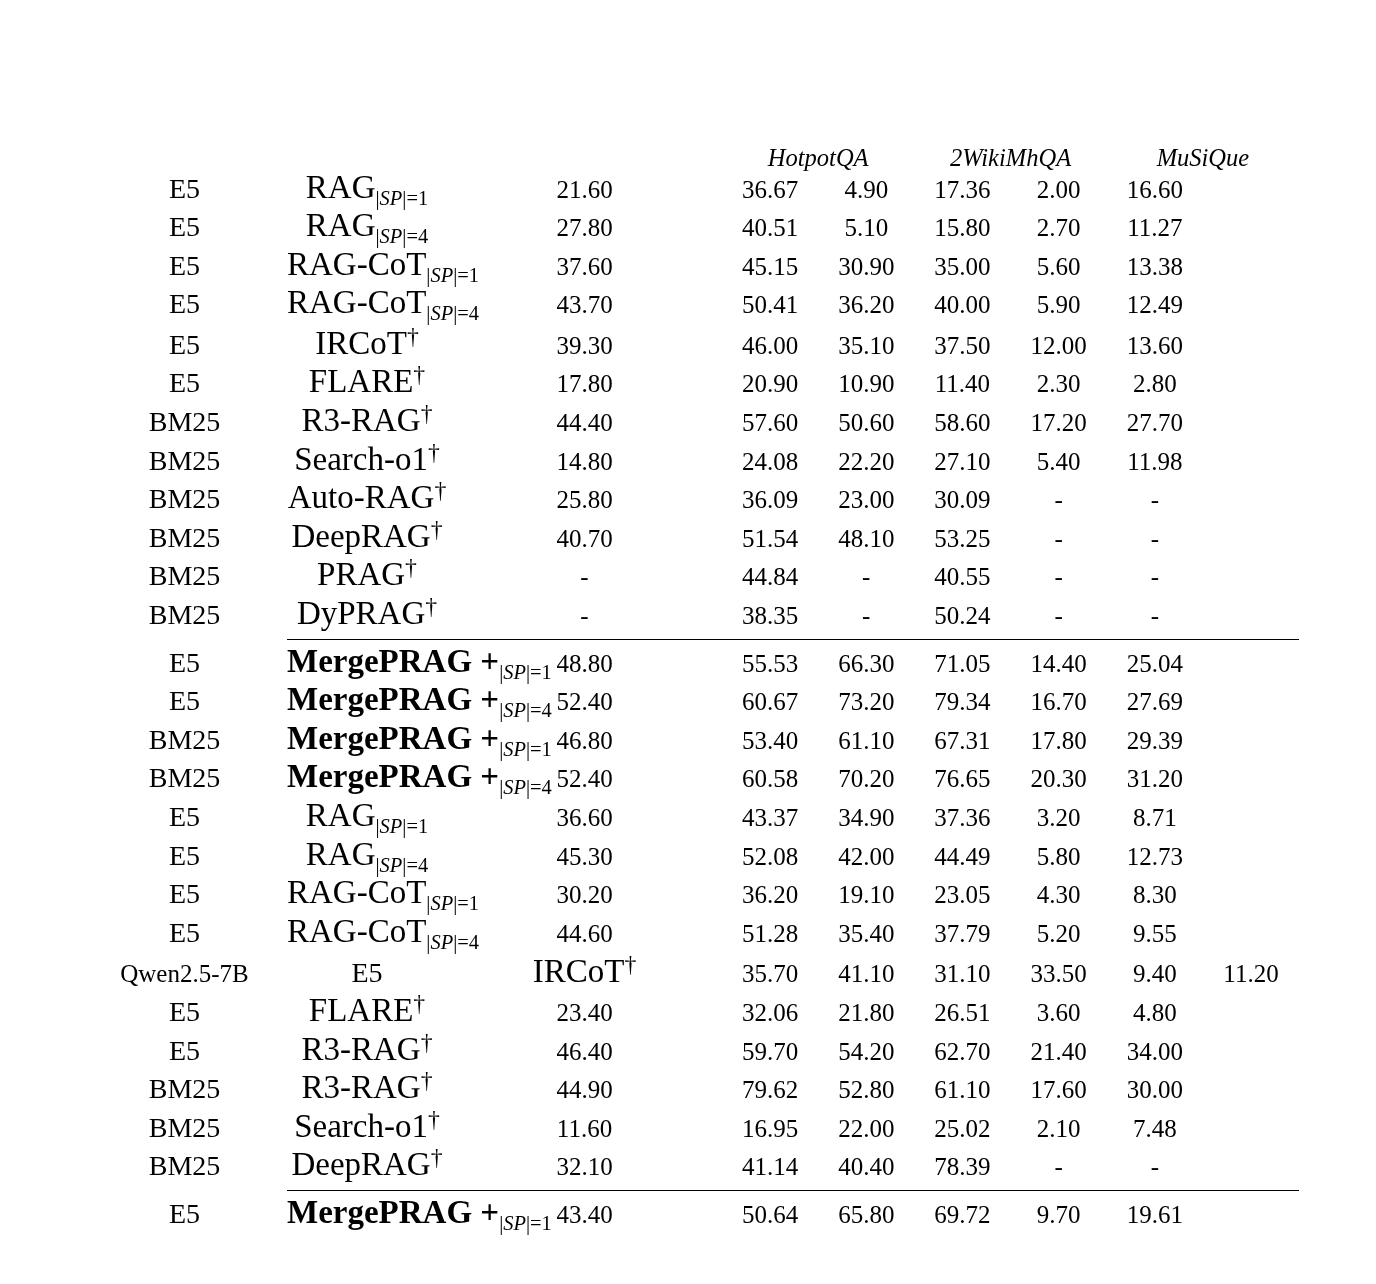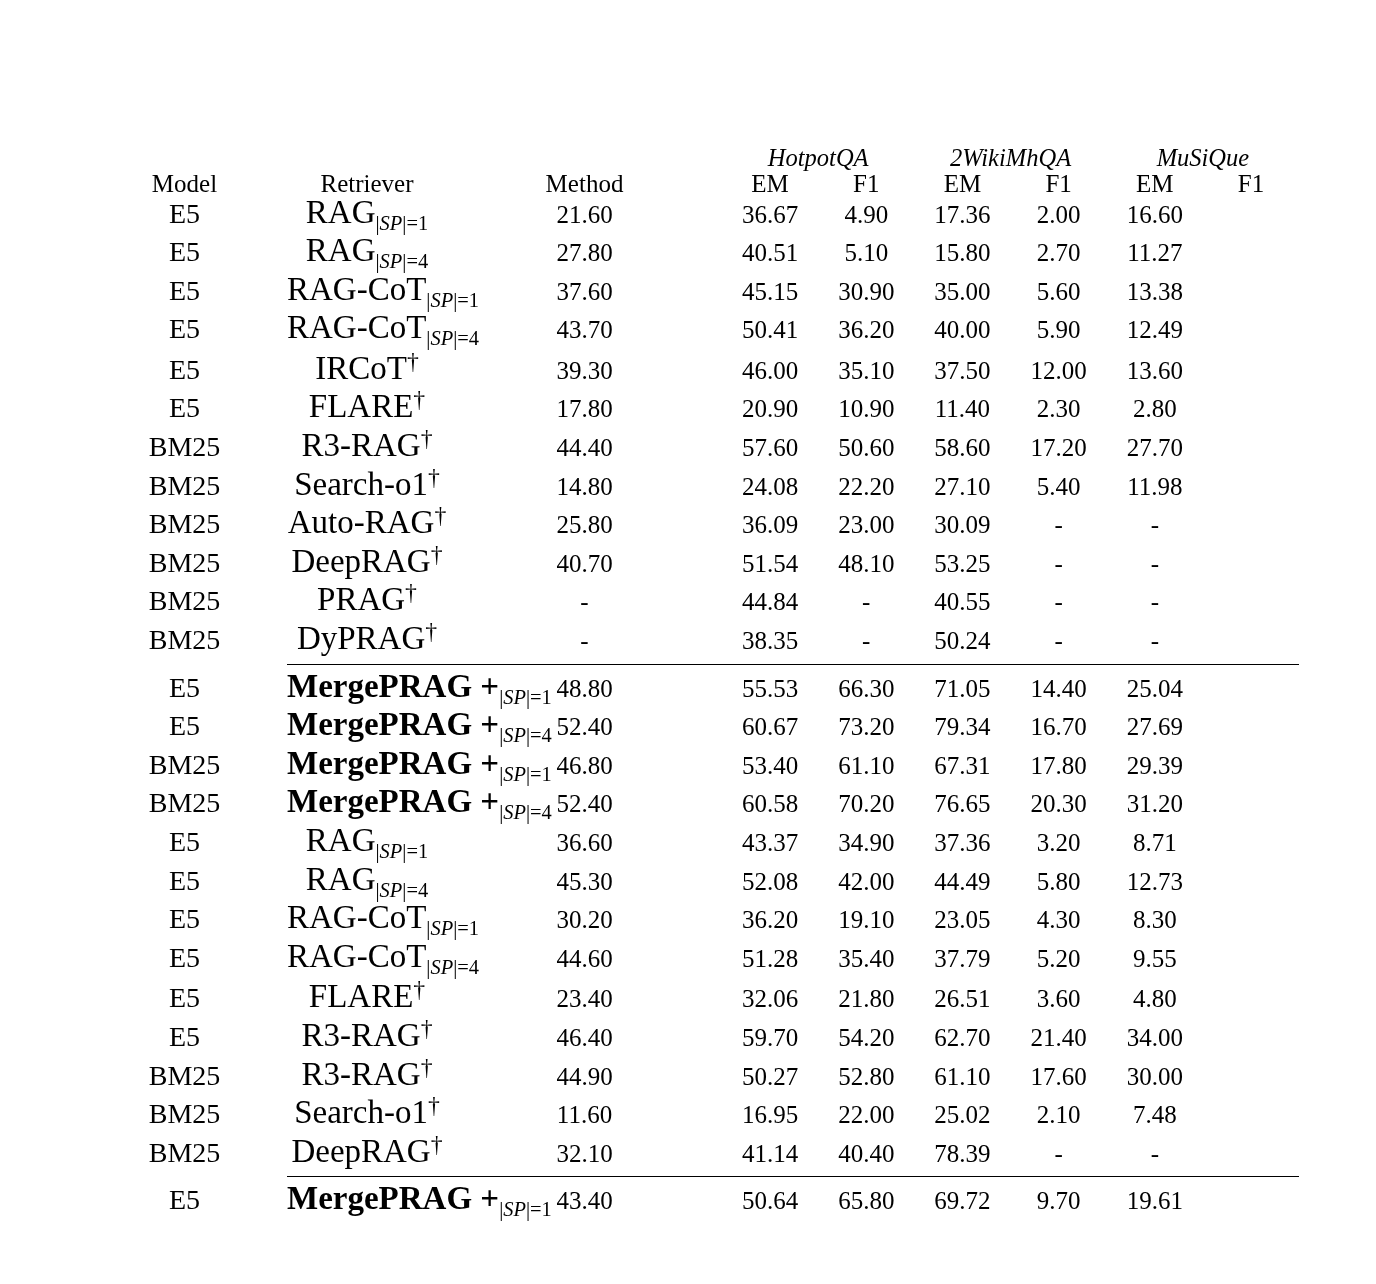--- a/index.html
+++ b/index.html
@@ -113,31 +113,20 @@
           <td colspan="9"></td>
         </tr>
         <tr class="grp-row">
           <td></td>
           <td></td>
           <td></td>
           <td colspan="2" class="grp-name">HotpotQA</td>
           <td colspan="2" class="grp-name">2WikiMhQA</td>
           <td colspan="2" class="grp-name">MuSiQue</td>
         </tr>
-        <tr class="hdr-row">
-          <td class="hdr-label">Model</td>
-          <td class="hdr-label">Retriever</td>
-          <td class="hdr-label">Method</td>
-          <td class="hdr-label">EM</td>
-          <td class="hdr-label">F1</td>
-          <td class="hdr-label">EM</td>
-          <td class="hdr-label">F1</td>
-          <td class="hdr-label">EM</td>
-          <td class="hdr-label">F1</td>
-        </tr>
         <tr class="rule-mid">
           <td colspan="9"></td>
         </tr>
       </thead>
       <tbody id="table-body">
           <tr class="data-row">
             <td class="cell retr-cell">E5</td>
             <td class="cell method-cell"><span class="mname">RAG</span><sub class="sp">|<i>SP</i>|=1</sub></td>
             <td class="cell num-cell">21.60</td>
             <td class="cell num-cell">36.67</td>
@@ -343,20 +332,31 @@
             <td class="cell retr-cell">E5</td>
             <td class="cell method-cell"><span class="mname">RAG-CoT</span><sub class="sp">|<i>SP</i>|=4</sub></td>
             <td class="cell num-cell">44.60</td>
             <td class="cell num-cell">51.28</td>
             <td class="cell num-cell">35.40</td>
             <td class="cell num-cell">37.79</td>
             <td class="cell num-cell">5.20</td>
             <td class="cell num-cell">9.55</td>
           </tr>
           <tr class="data-row">
+            <td class="cell model-cell" rowspan="1">Qwen2.5-7B</td>
+            <td class="cell retr-cell">E5</td>
+            <td class="cell method-cell"><span class="mname">IRCoT</span><sup class="dag">†</sup></td>
+            <td class="cell num-cell">35.70</td>
+            <td class="cell num-cell">41.10</td>
+            <td class="cell num-cell">31.10</td>
+            <td class="cell num-cell">33.50</td>
+            <td class="cell num-cell">9.40</td>
+            <td class="cell num-cell">11.20</td>
+          </tr>
+          <tr class="data-row">
             <td class="cell retr-cell">E5</td>
             <td class="cell method-cell"><span class="mname">FLARE</span><sup class="dag">†</sup></td>
             <td class="cell num-cell">23.40</td>
             <td class="cell num-cell">32.06</td>
             <td class="cell num-cell">21.80</td>
             <td class="cell num-cell">26.51</td>
             <td class="cell num-cell">3.60</td>
             <td class="cell num-cell">4.80</td>
           </tr>
           <tr class="data-row">
@@ -366,21 +366,21 @@
             <td class="cell num-cell bold">59.70</td>
             <td class="cell num-cell">54.20</td>
             <td class="cell num-cell">62.70</td>
             <td class="cell num-cell bold">21.40</td>
             <td class="cell num-cell bold">34.00</td>
           </tr>
           <tr class="data-row">
             <td class="cell retr-cell">BM25</td>
             <td class="cell method-cell"><span class="mname">R3-RAG</span><sup class="dag">†</sup></td>
             <td class="cell num-cell">44.90</td>
-            <td class="cell num-cell">50.27</td>
+            <td class="cell num-cell">79.62</td>
             <td class="cell num-cell">52.80</td>
             <td class="cell num-cell">61.10</td>
             <td class="cell num-cell">17.60</td>
             <td class="cell num-cell">30.00</td>
           </tr>
           <tr class="data-row">
             <td class="cell retr-cell">BM25</td>
             <td class="cell method-cell"><span class="mname">Search-o1</span><sup class="dag">†</sup></td>
             <td class="cell num-cell">11.60</td>
             <td class="cell num-cell">16.95</td>

